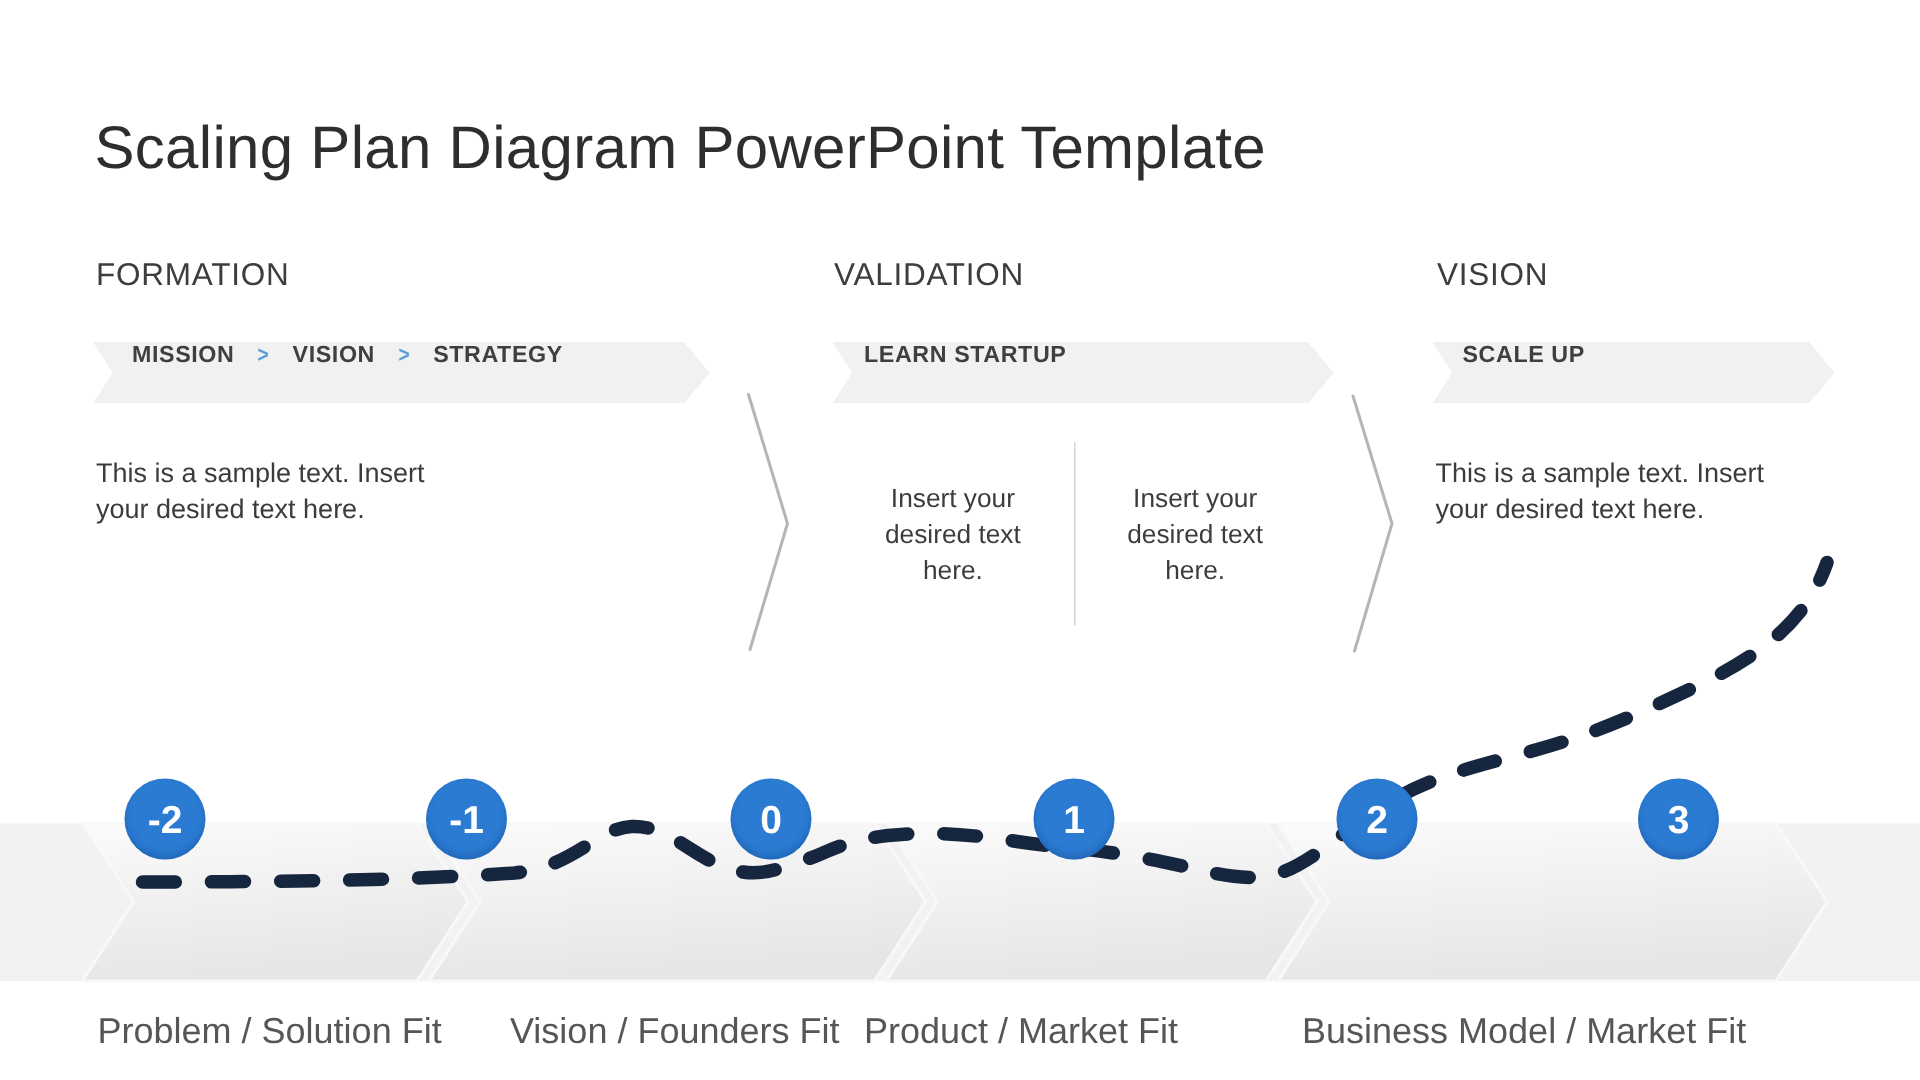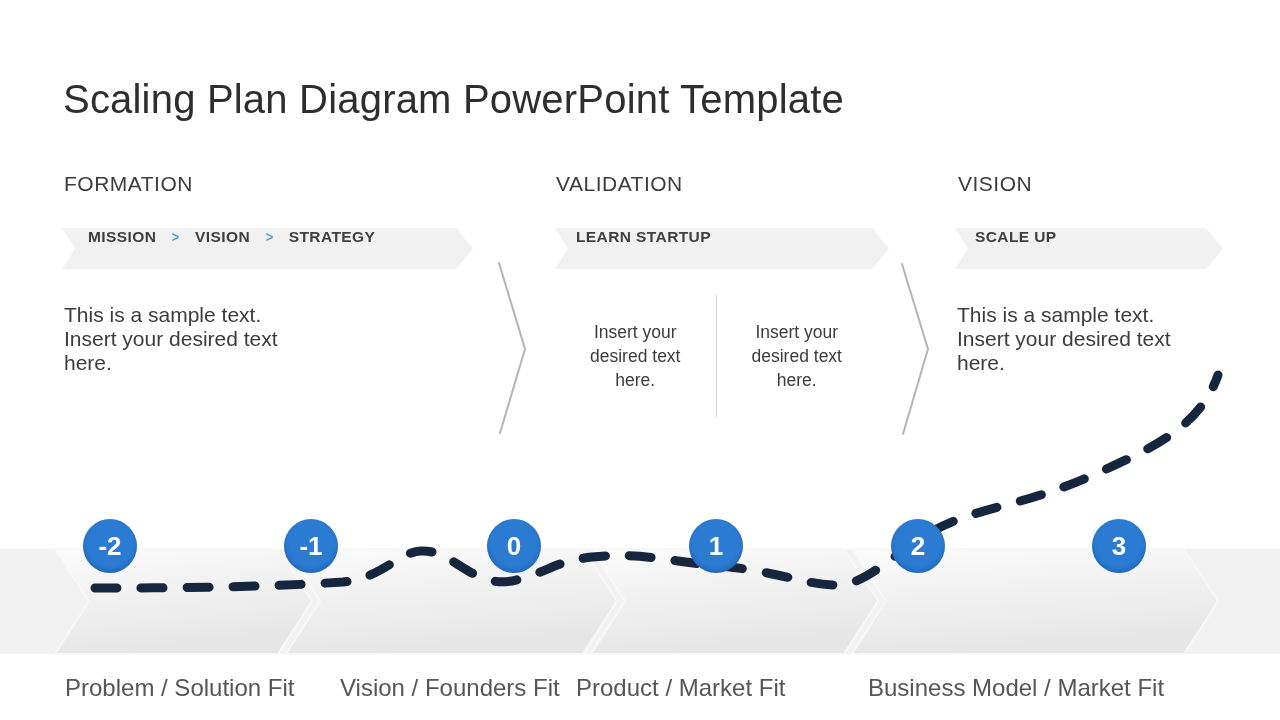--- a/index.html
+++ b/index.html
@@ -23,21 +23,21 @@
     position:absolute;top:191px;height:41px;background:#f1f1f1;
     display:flex;
     clip-path:polygon(0 0, calc(100% - 17px) 0, 100% 50%, calc(100% - 17px) 100%, 0 100%, 13px 50%);
   }
   .banner-formation{left:62px;width:411px;padding-left:26px;gap:15px;box-sizing:border-box;}
   .banner-validation{left:555px;width:334px;padding-left:21px;box-sizing:border-box;}
   .banner-growth{left:955px;width:268px;padding-left:20px;box-sizing:border-box;}
   .banner-text{font-size:15.5px;font-weight:700;color:#3f3f3f;letter-spacing:0.4px;white-space:nowrap;}
   .banner-chevron{font-size:15px;font-weight:700;color:#5b9bd5;transform:scaleX(0.85);}
   .sample-text{
-    position:absolute;top:266px;width:252px;font-size:21px;line-height:24px;color:#3c3c3c;
+    position:absolute;top:266px;width:252px;font-size:18px;line-height:24px;color:#3c3c3c;
   }
   .body-formation{left:64px;}
   .body-growth{left:957px;}
   .validation-cols{
     position:absolute;left:555px;top:258px;width:322px;height:122px;display:flex;
   }
   .validation-col{
     flex:1;display:flex;align-items:center;justify-content:center;text-align:center;
     font-size:17.5px;line-height:24px;color:#3c3c3c;padding:0 16px;box-sizing:border-box;
   }

